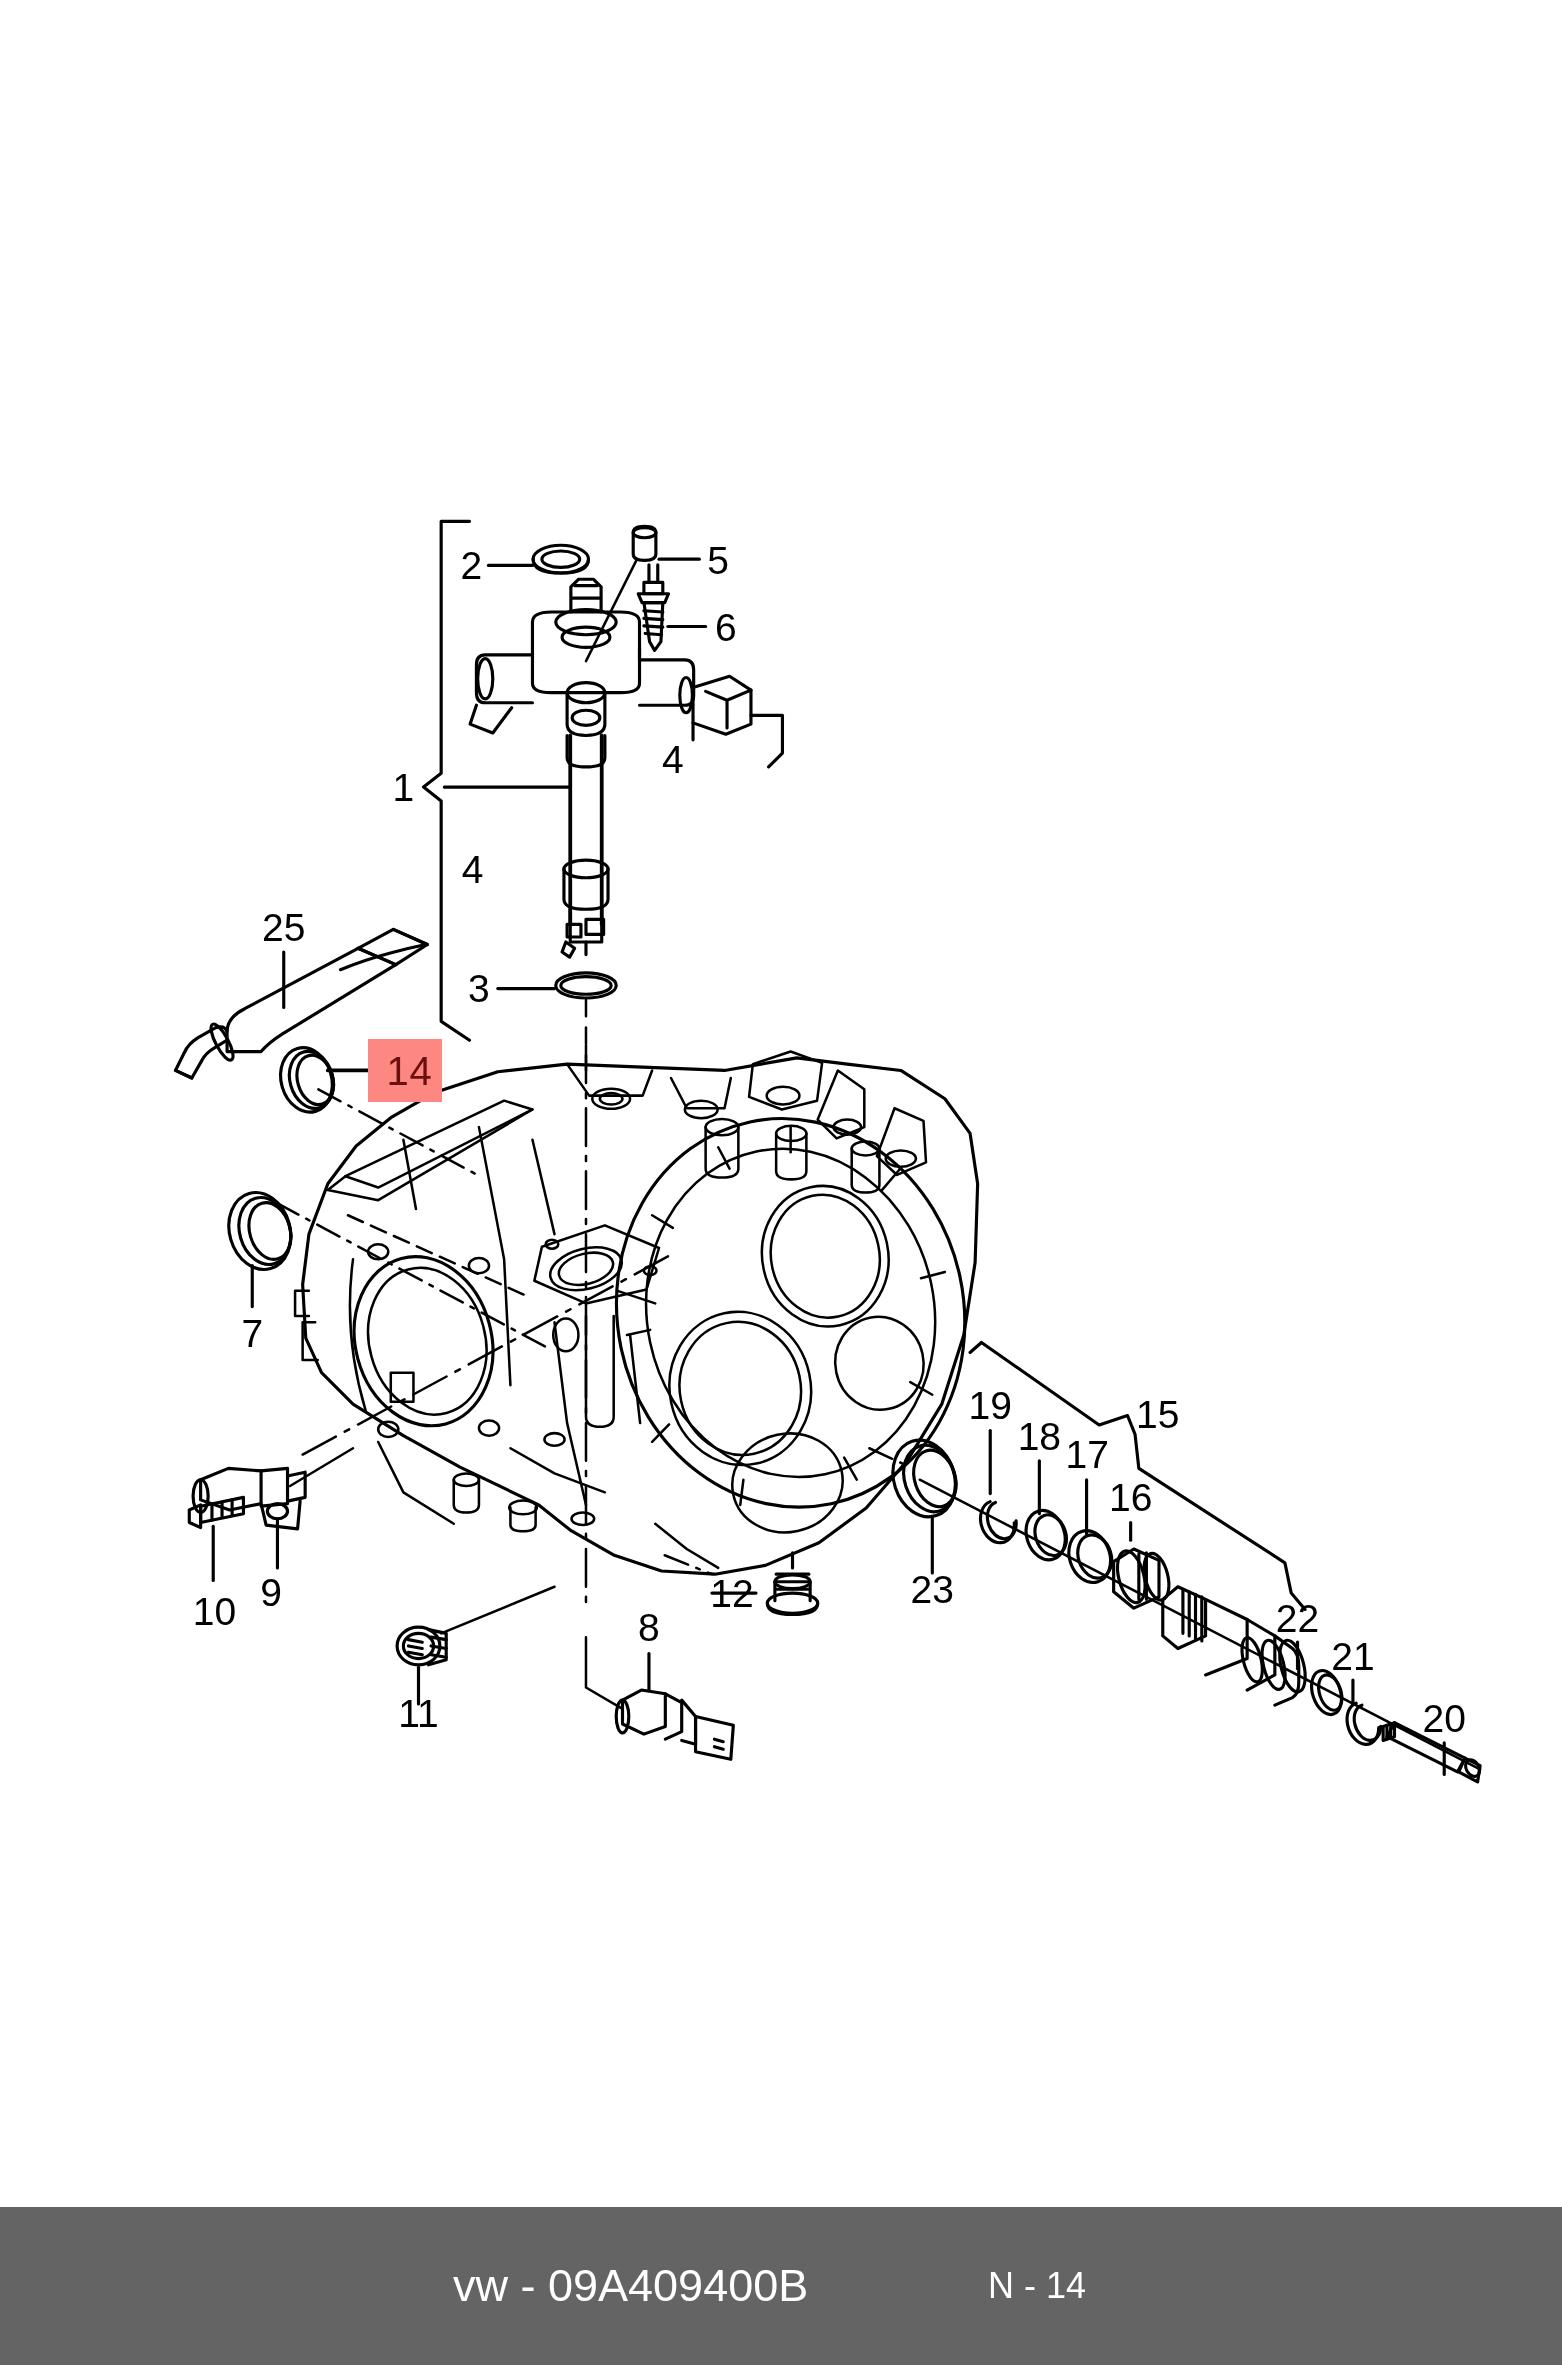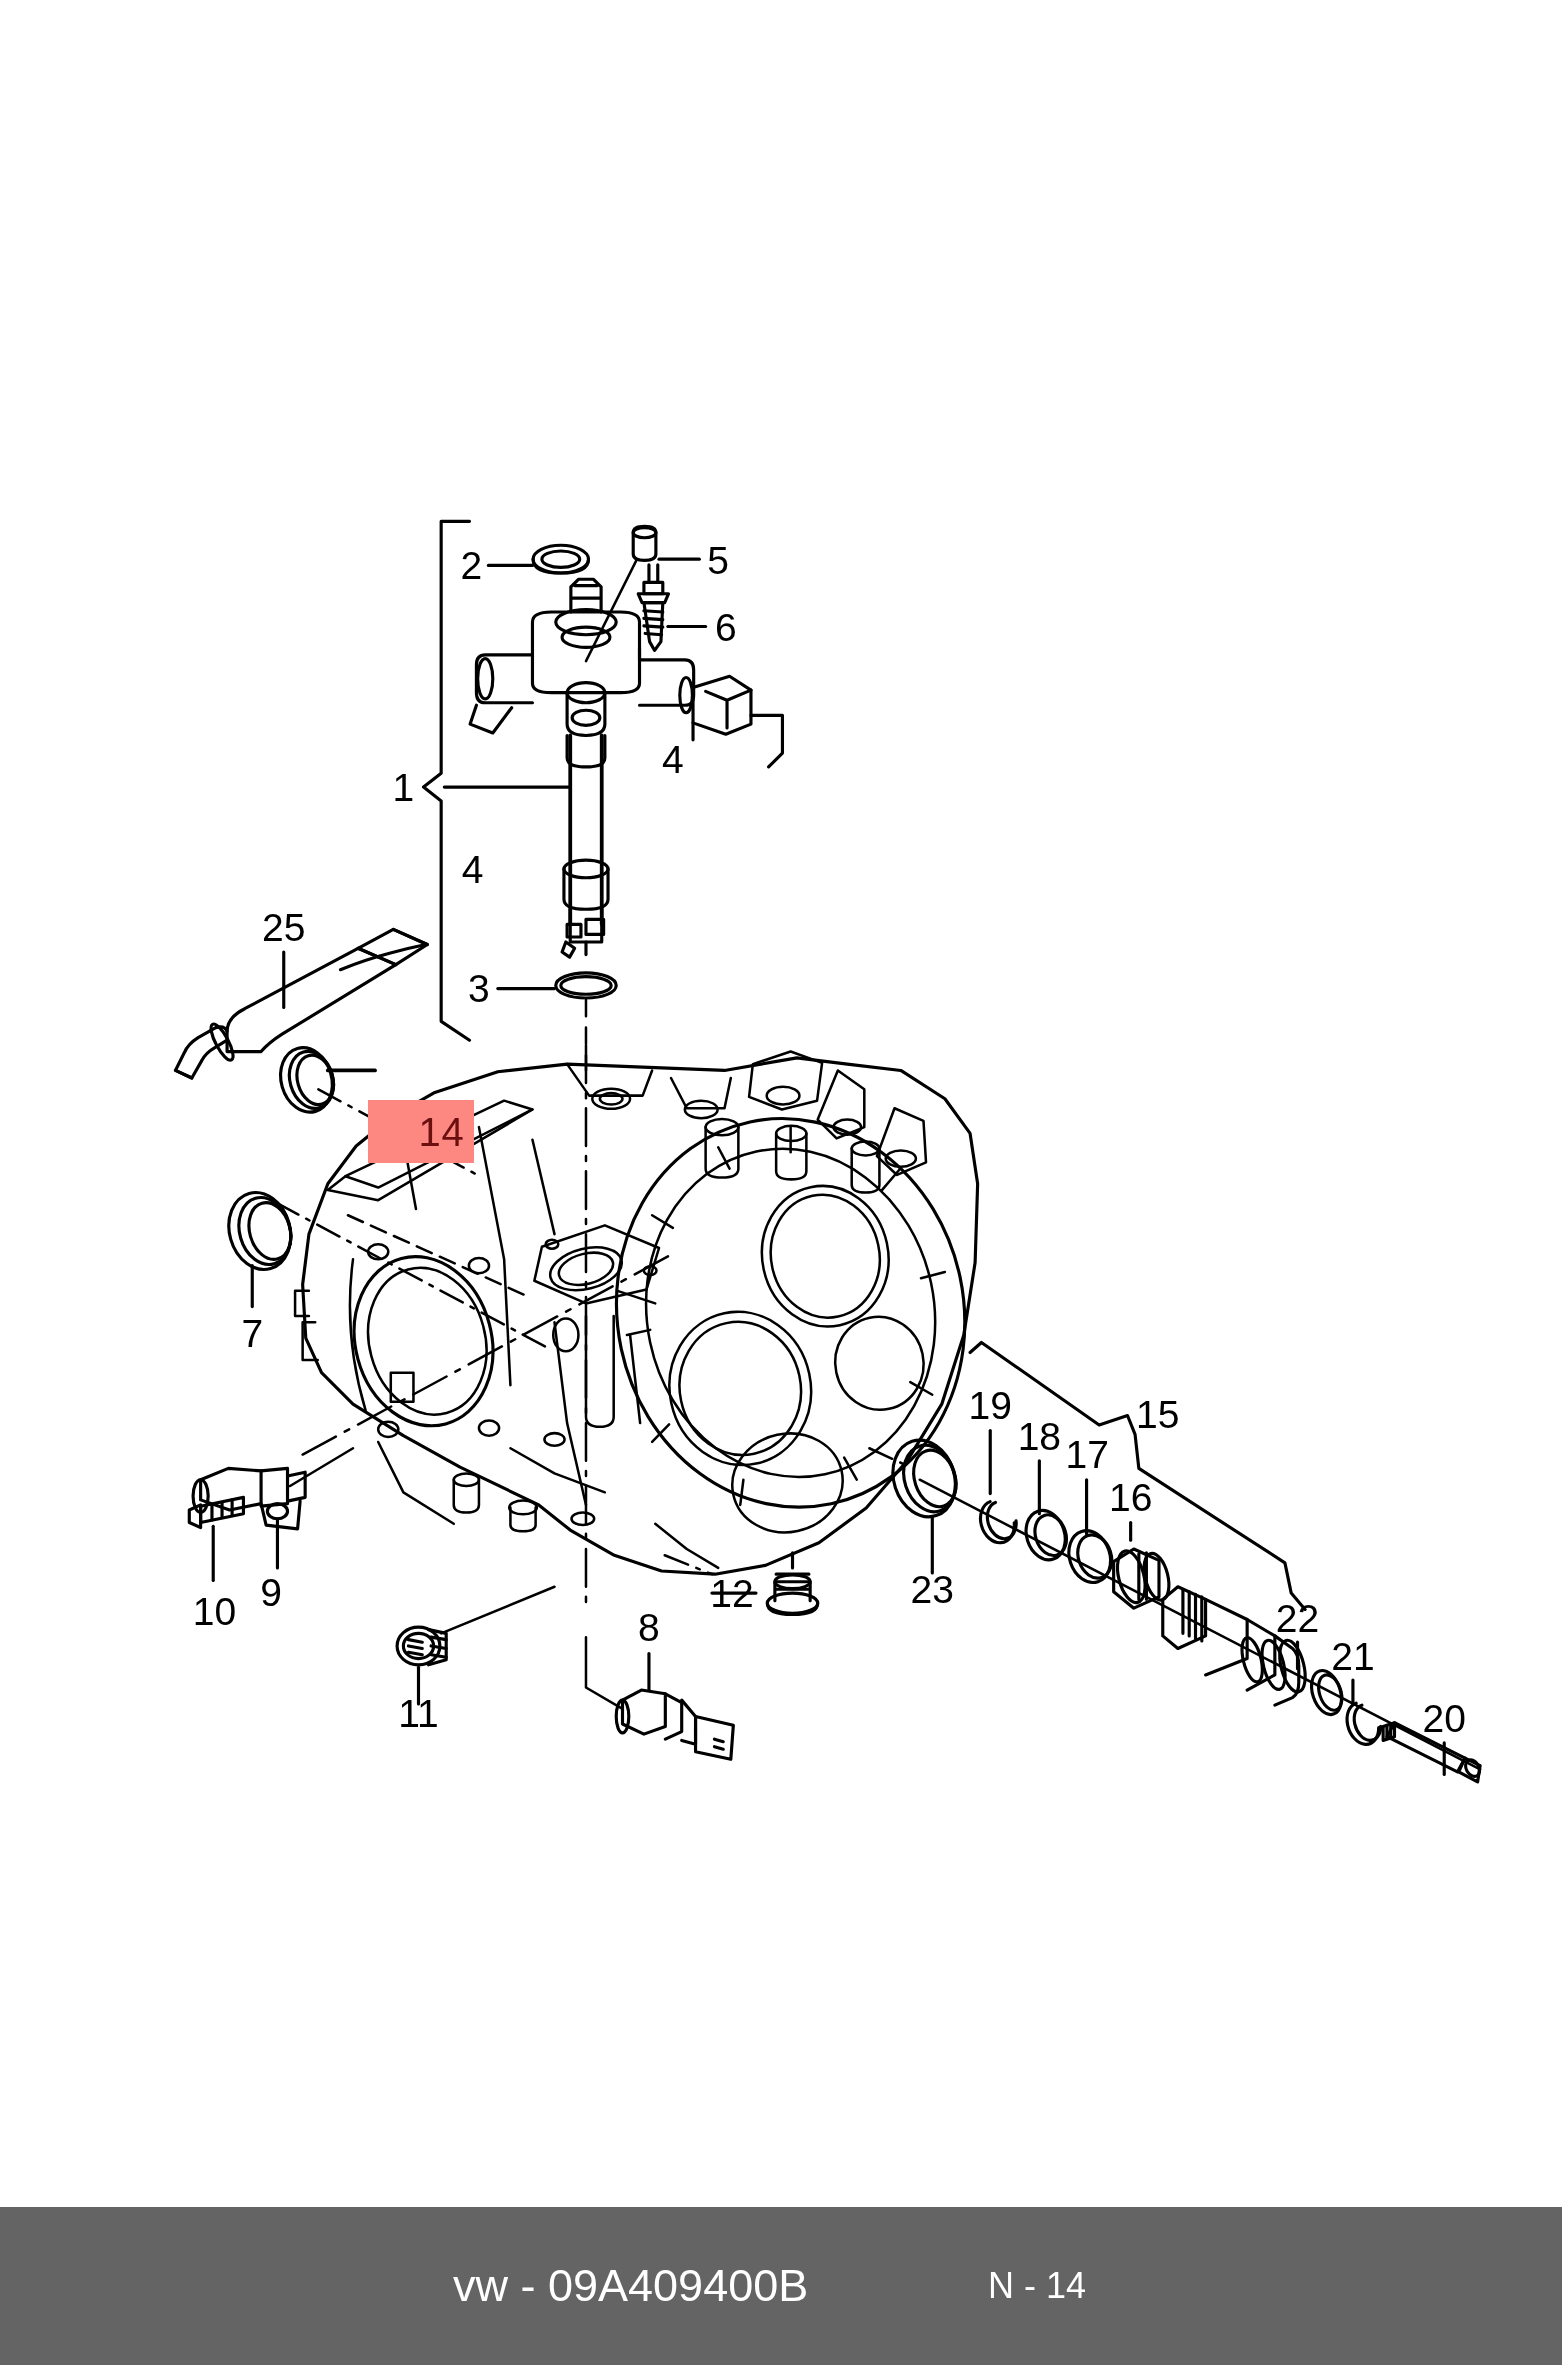--- a/index.html
+++ b/index.html
@@ -7,25 +7,24 @@
 
   #page{position:absolute;left:0;top:0;width:1563px;height:2366px;background:#ffffff;}
 
   #diagram-area{position:absolute;left:0;top:0;width:1563px;height:2207px;}
 
   #svg-diagram{position:absolute;left:0;top:0;width:1563px;height:2207px;}
 
   
   #callout-14-highlight{
     position:absolute;
-    left:368px;top:1100px;width:74px;height:63px;
+    left:368px;top:1039px;width:74px;height:63px;
     background:#FC8881;
     display:flex;align-items:center;justify-content:center;
     z-index:20;
-    padding-left:32px;
   }
   #callout-14-highlight .num{
     color:#6B0F0F;
     font-size:40px;
     font-family:"Liberation Sans",sans-serif;
     font-weight:400;
     letter-spacing:0.6px;
     line-height:1;
     padding-left:8.8px;
   }

